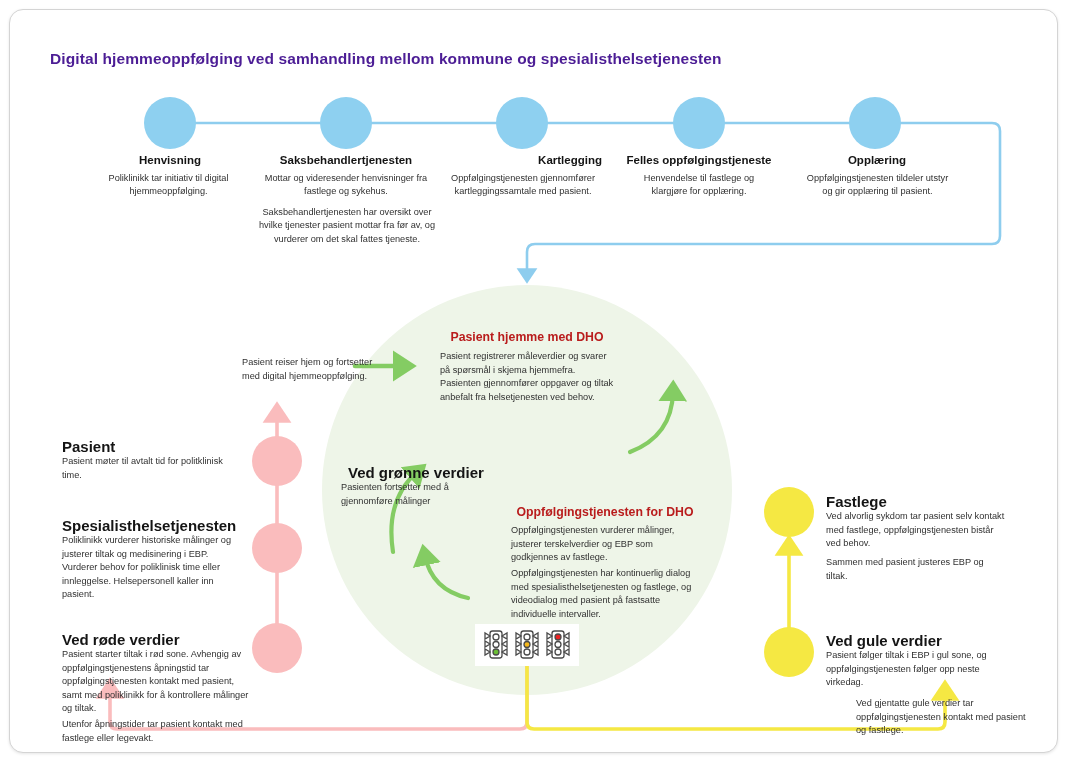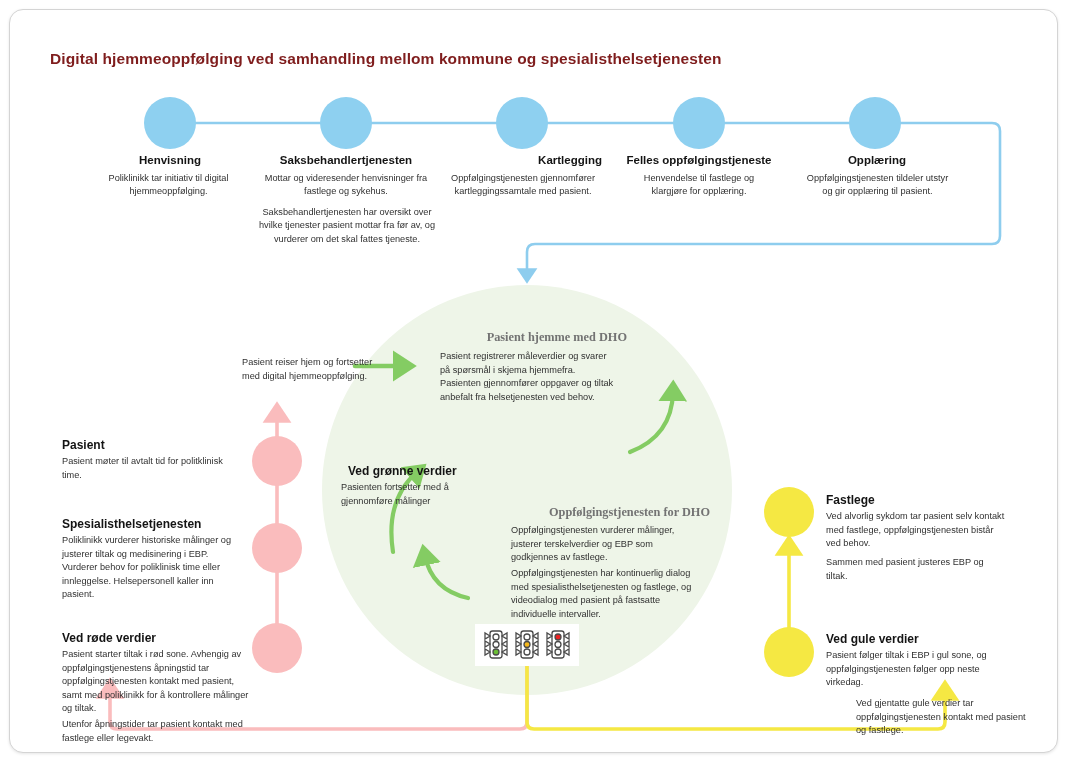--- a/index.html
+++ b/index.html
@@ -5,33 +5,33 @@
   html,body{margin:0;padding:0;background:#ffffff;}
   body{width:1067px;height:762px;font-family:"Liberation Sans",sans-serif;
        -webkit-font-smoothing:antialiased;}
   #canvas{position:relative;width:1067px;height:762px;background:#ffffff;overflow:hidden;}
   .frame{position:absolute;left:9px;top:9px;width:1047px;height:742px;
          background:#ffffff;border:1px solid #d4d4d4;border-radius:14px;
          box-shadow:0 1px 3px rgba(0,0,0,0.10);}
   svg.layer{position:absolute;left:0;top:0;width:1067px;height:762px;pointer-events:none;}
 
   .title{position:absolute;left:50px;top:50px;font-size:15.5px;font-weight:bold;
-         color:#7f1d1d;letter-spacing:.1px;}
+         color:#4c1d95;letter-spacing:.1px;}
 
   .node-title{position:absolute;font-size:11.5px;font-weight:bold;color:#141414;
               text-align:center;}
   .node-body{position:absolute;font-size:9.2px;color:#303030;text-align:center;
              line-height:1.45;}
 
-  .ctr-title{position:absolute;font-size:12.3px;font-weight:bold;color:#737373;
-             text-align:right;font-family:Liberation Serif, serif;}
+  .ctr-title{position:absolute;font-size:12.3px;font-weight:bold;color:#b91c1c;
+             text-align:center;}
   .ctr-body{position:absolute;font-size:9.2px;color:#303030;text-align:left;
             line-height:1.48;}
 
-  .left-title{position:absolute;font-size:12px;font-weight:bold;color:#141414;}
+  .left-title{position:absolute;font-size:15px;font-weight:bold;color:#141414;}
   .left-body{position:absolute;font-size:9.2px;color:#303030;line-height:1.48;}
 
   .sidetext{position:absolute;font-size:9.2px;color:#303030;line-height:1.5;}
 
   .lights{position:absolute;left:475px;top:624px;width:104px;height:42px;
           background:#ffffff;display:flex;align-items:center;justify-content:center;gap:3px;}
   .lights svg{display:block;}
 </style>
 </head>
 <body>

